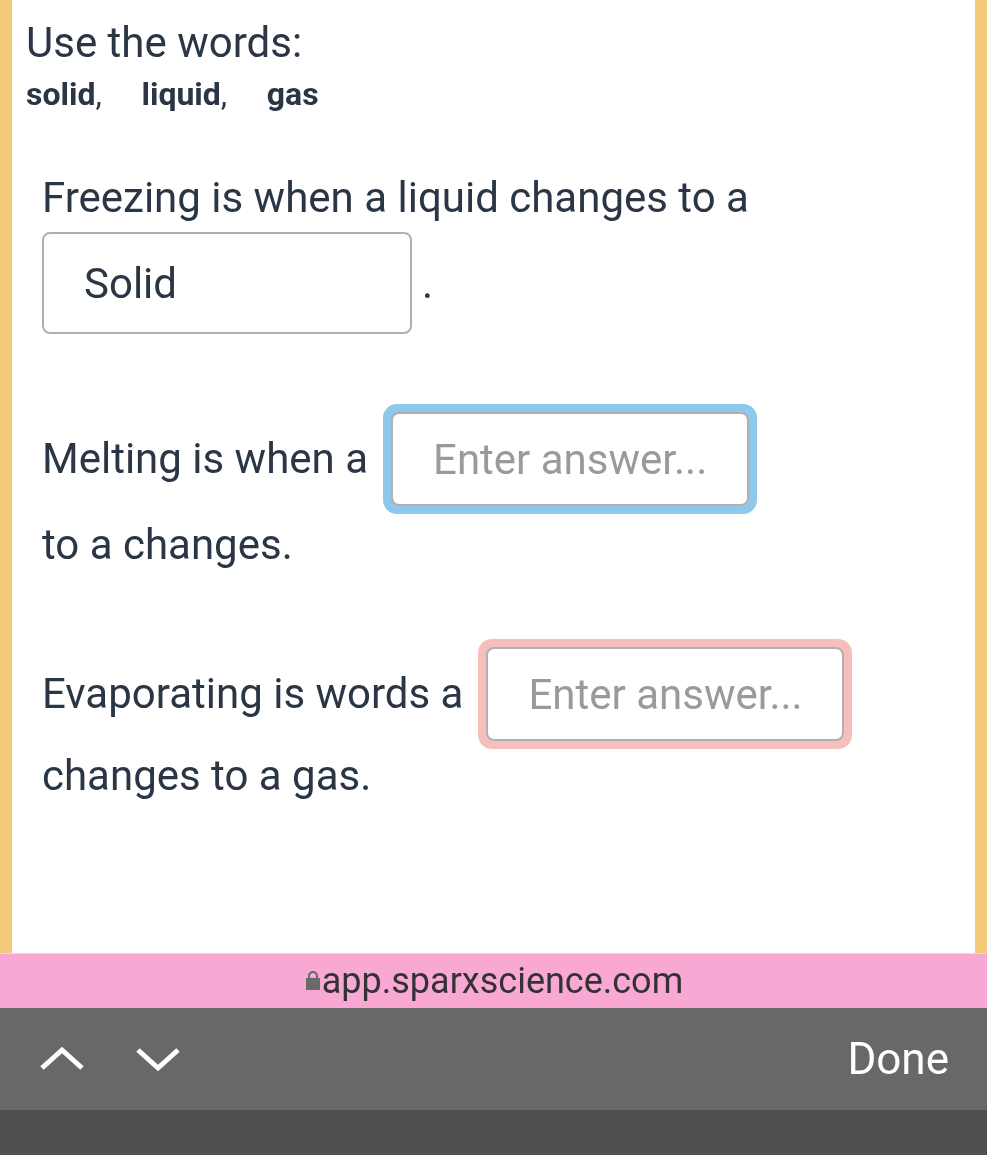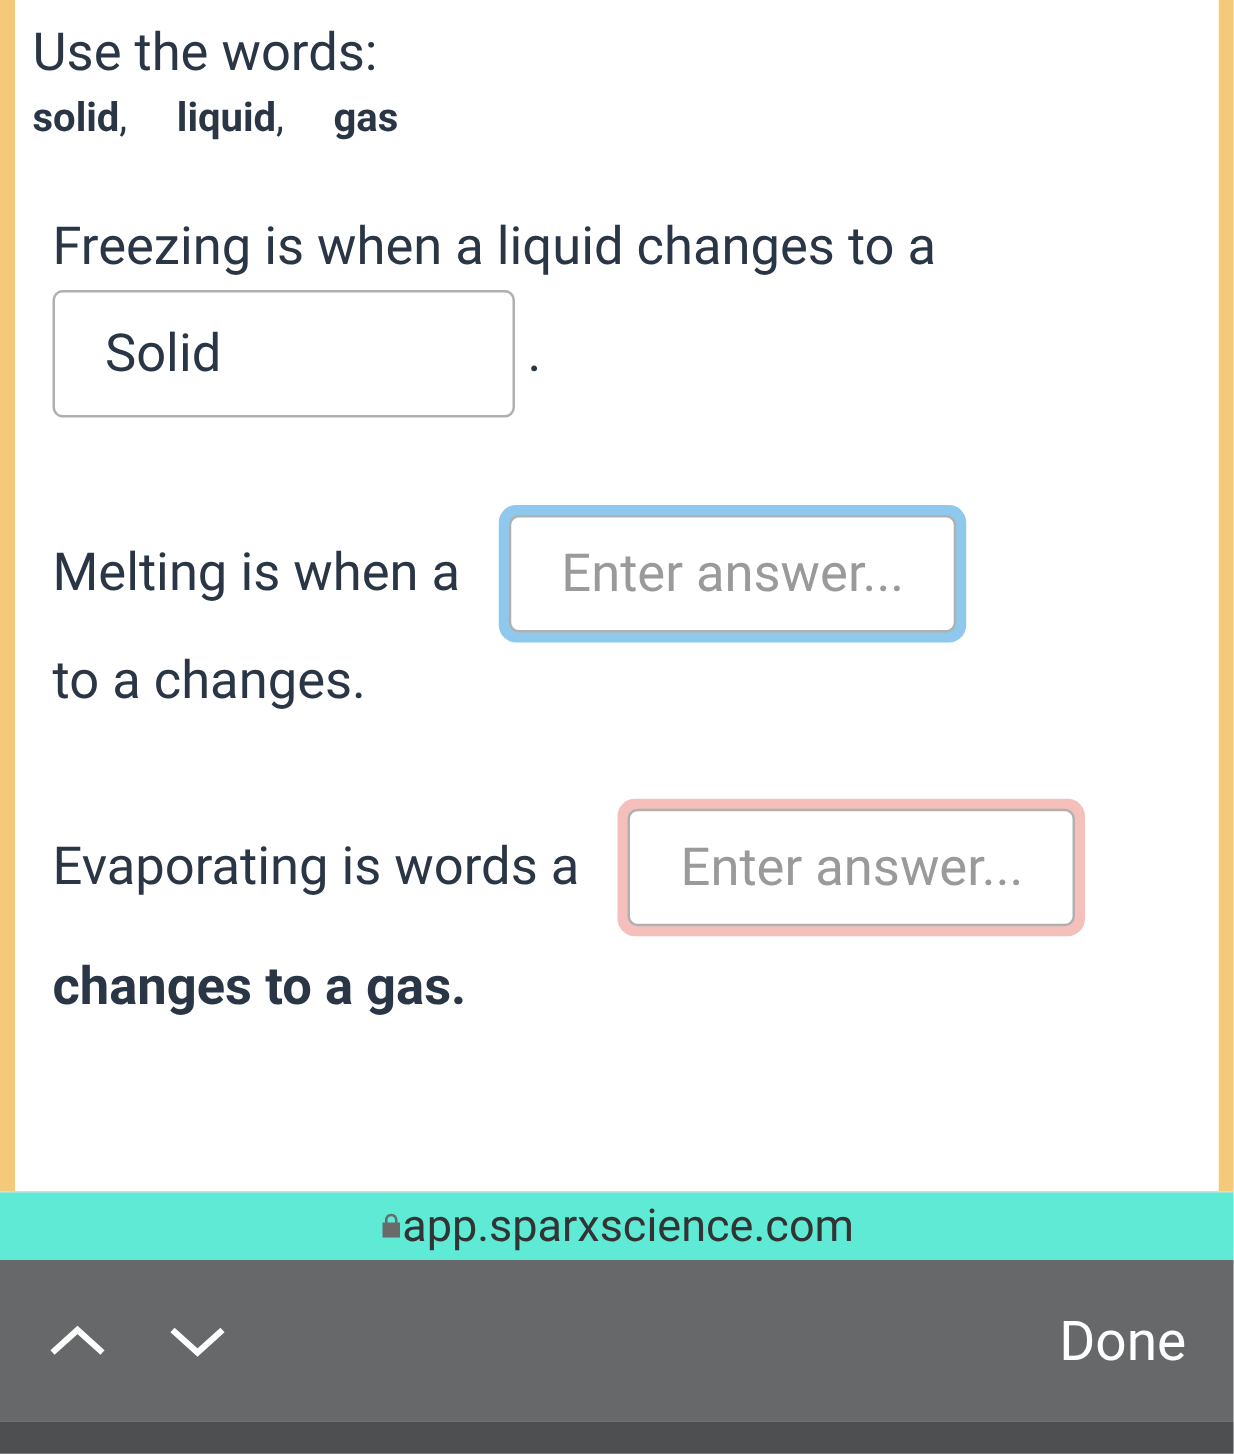--- a/index.html
+++ b/index.html
@@ -49,21 +49,21 @@
       padding-left: 16px;
     }
     .question-text {
       font-size: 42px;
       color: #2a3645;
       font-weight: 400;
       line-height: 2.2;
       display: flex;
       flex-wrap: wrap;
       align-items: center;
-      gap: 16px;
+      gap: 0;
     }
     .question-text > span {
       margin-right: 15px;
     }
     .answer-input {
       display: inline-block;
       width: 370px;
       height: 102px;
       border: 2px solid #b0b0b0;
       border-radius: 8px;
@@ -127,21 +127,21 @@
       margin-left: 10px;
     }
     .q1-row {
       display: flex;
       align-items: center;
       flex-wrap: wrap;
       margin-top: 10px;
     }
     .address-bar {
       height: 55px;
-      background: #5eead4;
+      background: #f9a8d4;
       display: flex;
       align-items: center;
       justify-content: center;
       gap: 0;
       border-top: 1px solid #ddd;
     }
     .lock-icon {
       width: 18px;
       height: 22px;
       display: inline-block;
@@ -150,21 +150,21 @@
       width: 100%;
       height: 100%;
       fill: #6a6a6a;
     }
     .url-text {
       font-size: 36px;
       color: #333;
       font-weight: 400;
     }
     .keyboard-toolbar {
-      height: 129px;
+      height: 102px;
       background: #666869;
       display: flex;
       align-items: center;
       justify-content: space-between;
       padding: 0 38px;
     }
     .nav-arrows {
       display: flex;
       gap: 48px;
       align-items: center;
@@ -227,21 +227,21 @@
       <div style="font-size:42px;color:#2a3645;margin-top:6px;">to a changes.</div>
     </div>
 
     <div class="question-block">
       <div class="question-text">
         <span>Evaporating is words a</span>
         <span class="input-highlight-red">
           <input type="text" class="answer-input" placeholder="Enter answer..." style="">
         </span>
       </div>
-      <div style="font-size:42px;color:#2a3645;margin-top:16px;font-weight:bold;">changes to a gas.</div>
+      <div style="font-size:42px;color:#2a3645;margin-top:2px;">changes to a gas.</div>
     </div>
 
   </div>
 </div>
 
 <div class="address-bar">
   <span class="lock-icon">
     <svg viewBox="0 0 18 22">
         <path d="M14 8V6c0-2.76-2.24-5-5-5S4 3.24 4 6v2H2v12h14V8h-2zM6 6c0-1.66 1.34-3 3-3s3 1.34 3 3v2H6V6z"></path>
       </svg>

